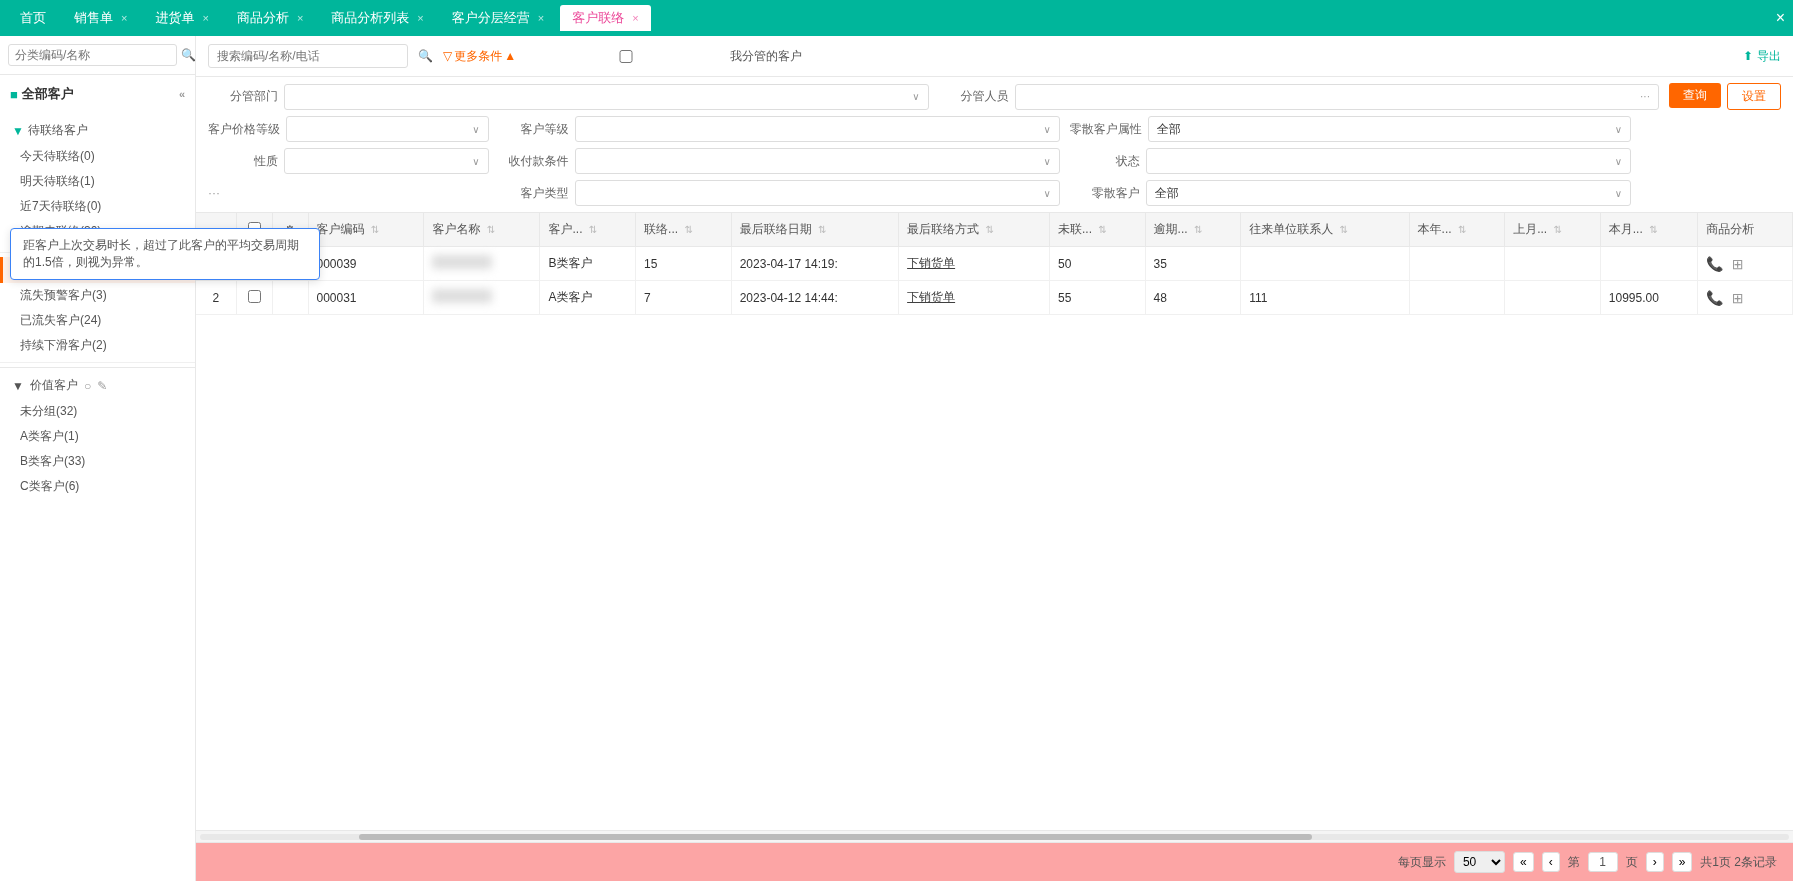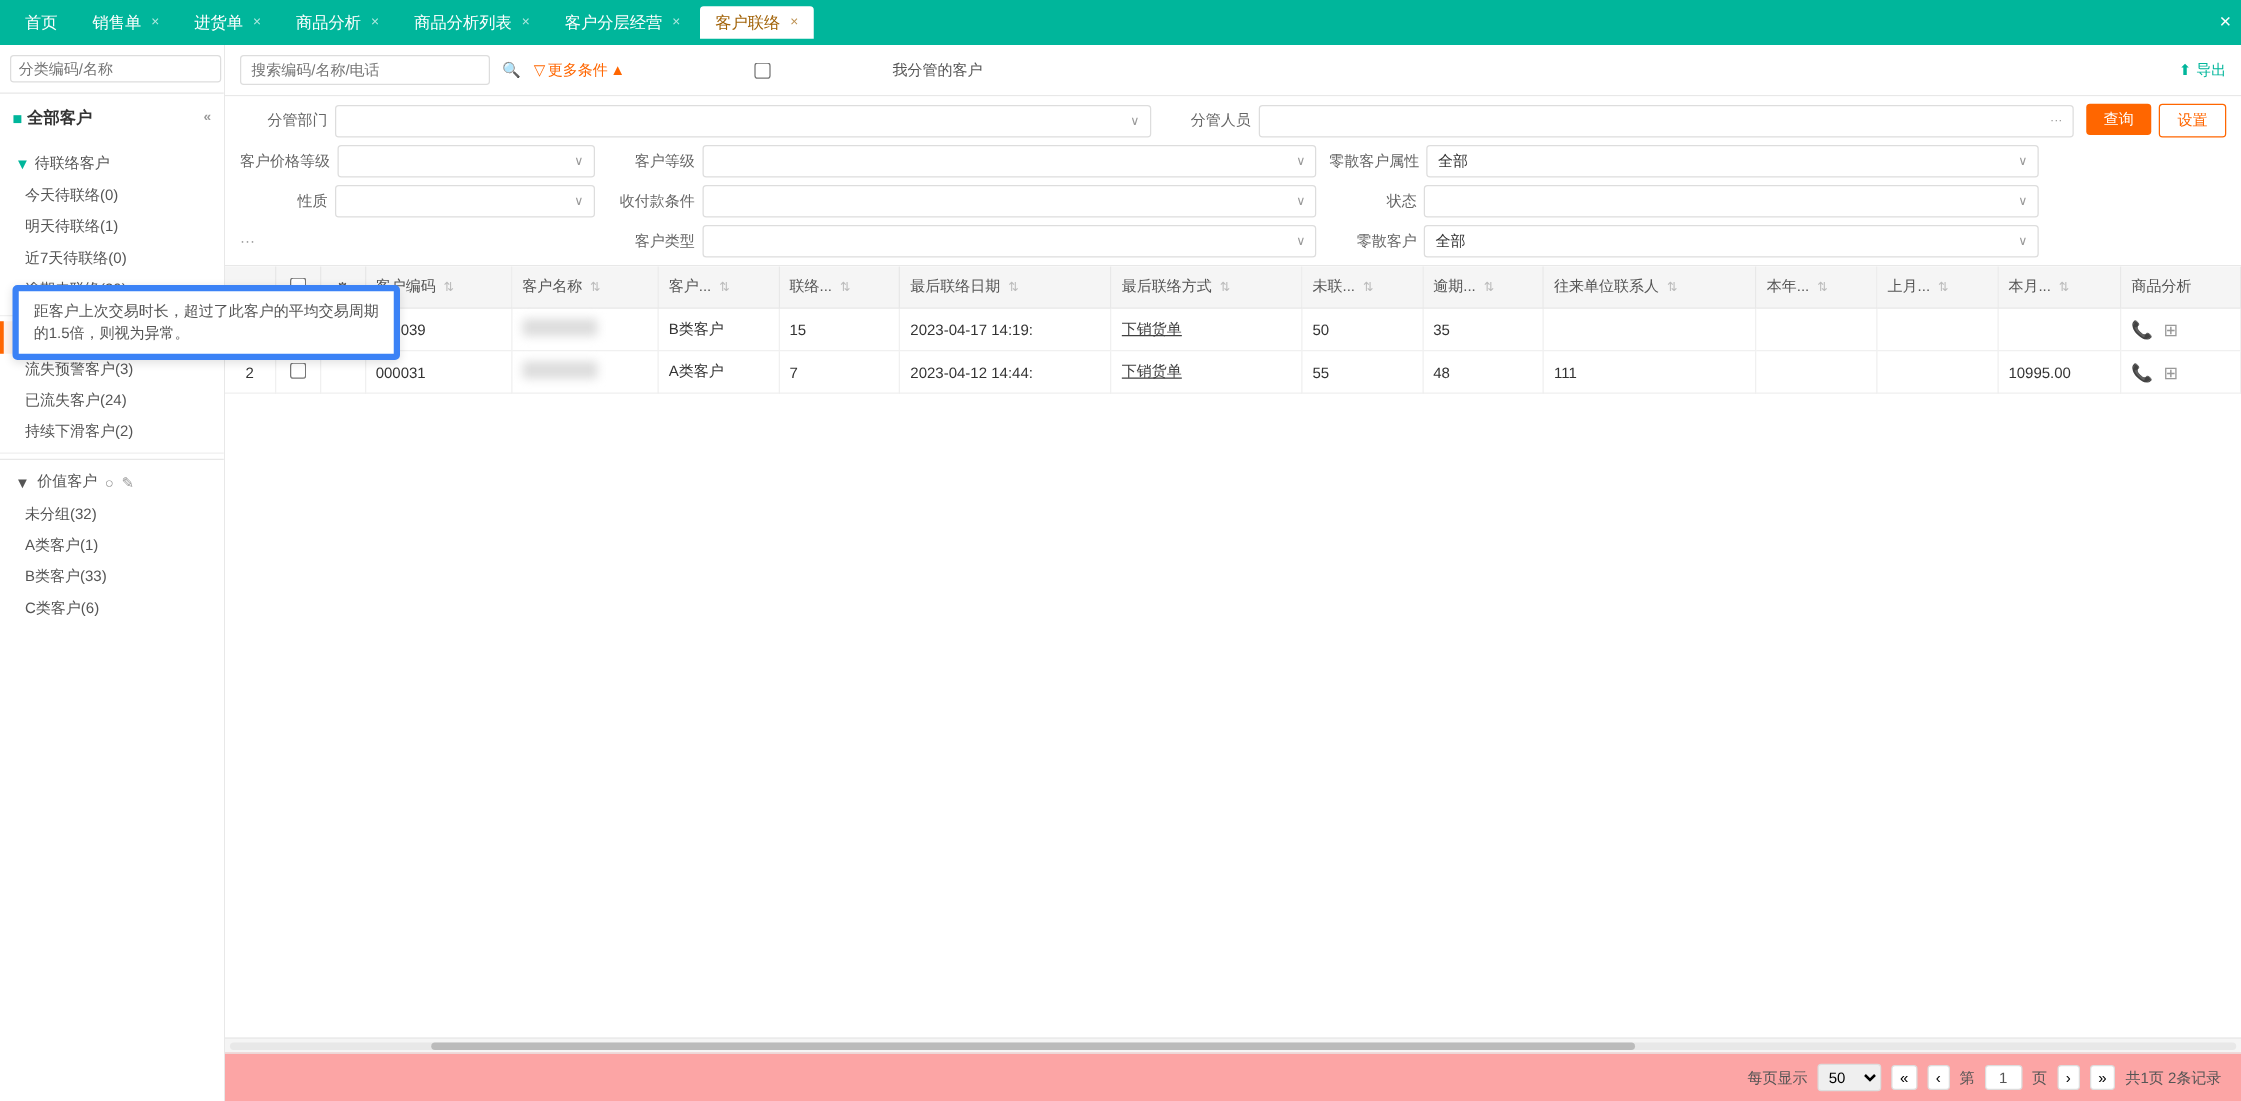--- a/index.html
+++ b/index.html
@@ -5,46 +5,46 @@
     * { box-sizing: border-box; margin: 0; padding: 0; }
     body { font-family: 'Microsoft YaHei', Arial, sans-serif; font-size: 12px; background: #f5f5f5; color: #333; overflow: hidden; }
 
     
     .top-nav {
       display: flex; align-items: center; background: #00b69b; height: 36px; padding: 0 8px; gap: 4px;
     }
     .nav-item {
       color: #fff; padding: 4px 12px; cursor: pointer; font-size: 13px; border-radius: 3px; white-space: nowrap; display: flex; align-items: center; gap: 4px;
     }
-    .nav-item.active { background: #fff; color: #a16207; border-radius: 3px 3px 0 0; }
+    .nav-item.active { background: #fff; color: #ec4899; border-radius: 3px 3px 0 0; }
     .nav-item .close-x { font-size: 11px; margin-left: 4px; opacity: 0.7; }
     .nav-close-all { margin-left: auto; color: #fff; cursor: pointer; font-size: 16px; }
 
     
     .main-layout { display: flex; height: calc(100vh - 36px); }
 
     
-    .sidebar { width: 180px; background: #fff; border-right: 1px solid #e8e8e8; display: flex; flex-direction: column; overflow-y: auto; flex-shrink: 0; }
+    .sidebar { width: 196px; background: #fff; border-right: 1px solid #e8e8e8; display: flex; flex-direction: column; overflow-y: auto; flex-shrink: 0; }
     .sidebar-search { display: flex; align-items: center; padding: 8px; border-bottom: 1px solid #e8e8e8; gap: 4px; }
     .sidebar-search input { flex: 1; border: 1px solid #ddd; border-radius: 3px; padding: 3px 6px; font-size: 12px; outline: none; }
     .sidebar-search .search-icon { color: #999; cursor: pointer; }
 
     .sidebar-section { padding: 4px 0; }
     .sidebar-header { display: flex; align-items: center; padding: 6px 10px; font-weight: bold; font-size: 13px; color: #333; cursor: pointer; }
     .sidebar-header .collapse-btn { margin-left: auto; color: #999; font-size: 11px; }
     .sidebar-group-title { display: flex; align-items: center; padding: 5px 12px; font-size: 12px; color: #555; cursor: pointer; }
     .sidebar-group-title .triangle { margin-right: 4px; color: #00b69b; }
     .sidebar-item { padding: 4px 20px; font-size: 12px; color: #555; cursor: pointer; white-space: nowrap; }
     .sidebar-item.active { background: #fff3ec; color: #ff6600; border-left: 3px solid #ff6600; padding-left: 17px; }
 
     .sidebar-divider { border: none; border-top: 1px solid #f0f0f0; margin: 4px 0; }
 
     
     .tooltip-box {
-      position: absolute; top: 228px; left: 10px; background: #fff; border: 5px solid #3b82f6; border-radius: 4px;
+      position: absolute; top: 228px; left: 10px; background: #fff; border: 1px solid #3b82f6; border-radius: 4px;
       padding: 8px 12px; font-size: 12px; color: #555; z-index: 100; max-width: 310px; box-shadow: 0 2px 8px rgba(0,0,0,0.12);
     }
 
     
     .content-area { flex: 1; display: flex; flex-direction: column; overflow: hidden; }
 
     
     .filter-bar { background: #fff; border-bottom: 1px solid #e8e8e8; padding: 8px 12px; display: flex; align-items: center; gap: 10px; }
     .filter-bar input { border: 1px solid #ddd; border-radius: 3px; padding: 4px 8px; font-size: 12px; width: 200px; outline: none; }
     .filter-search-btn { color: #999; cursor: pointer; }

